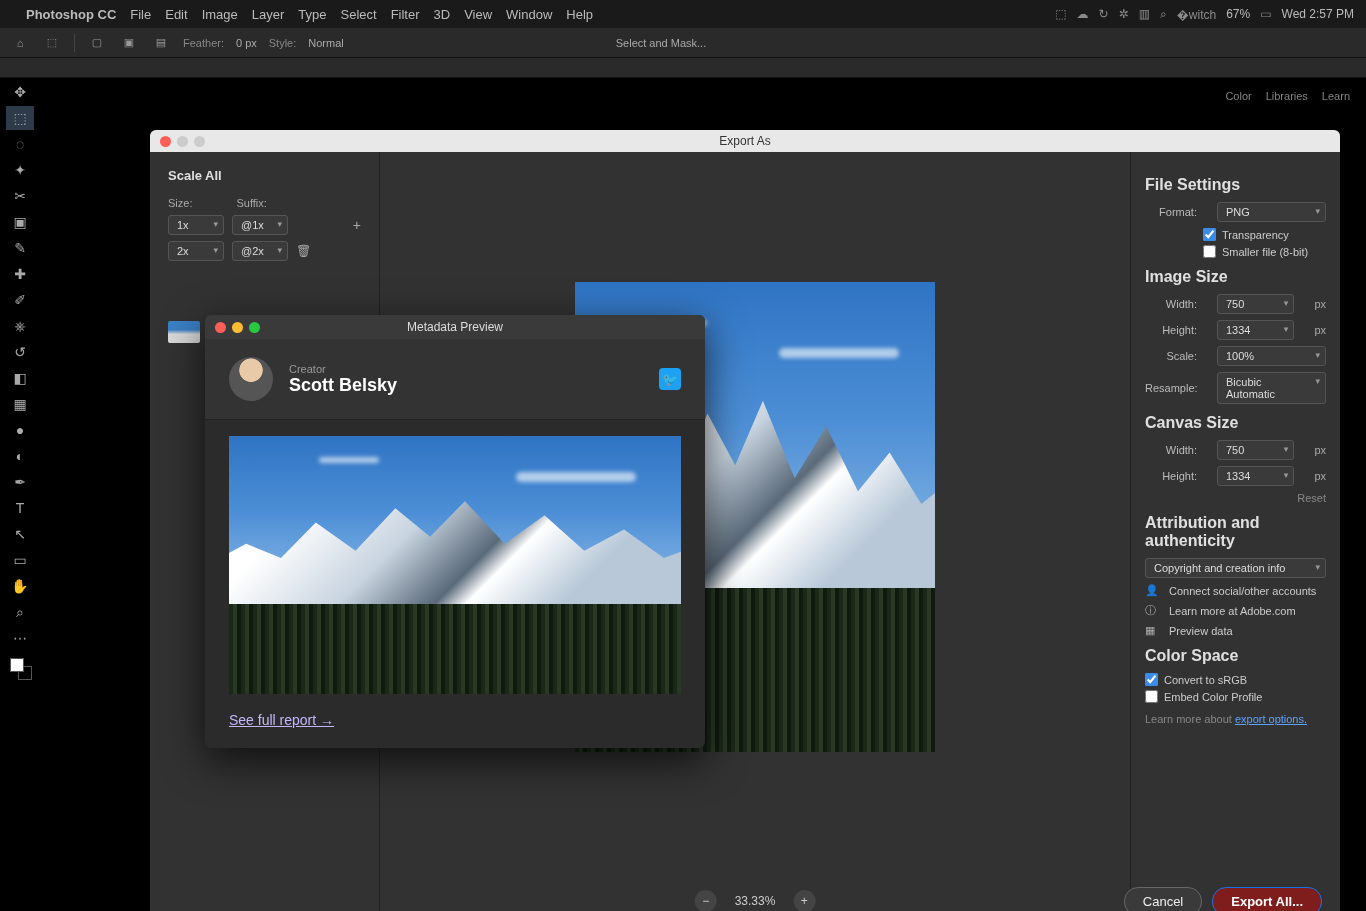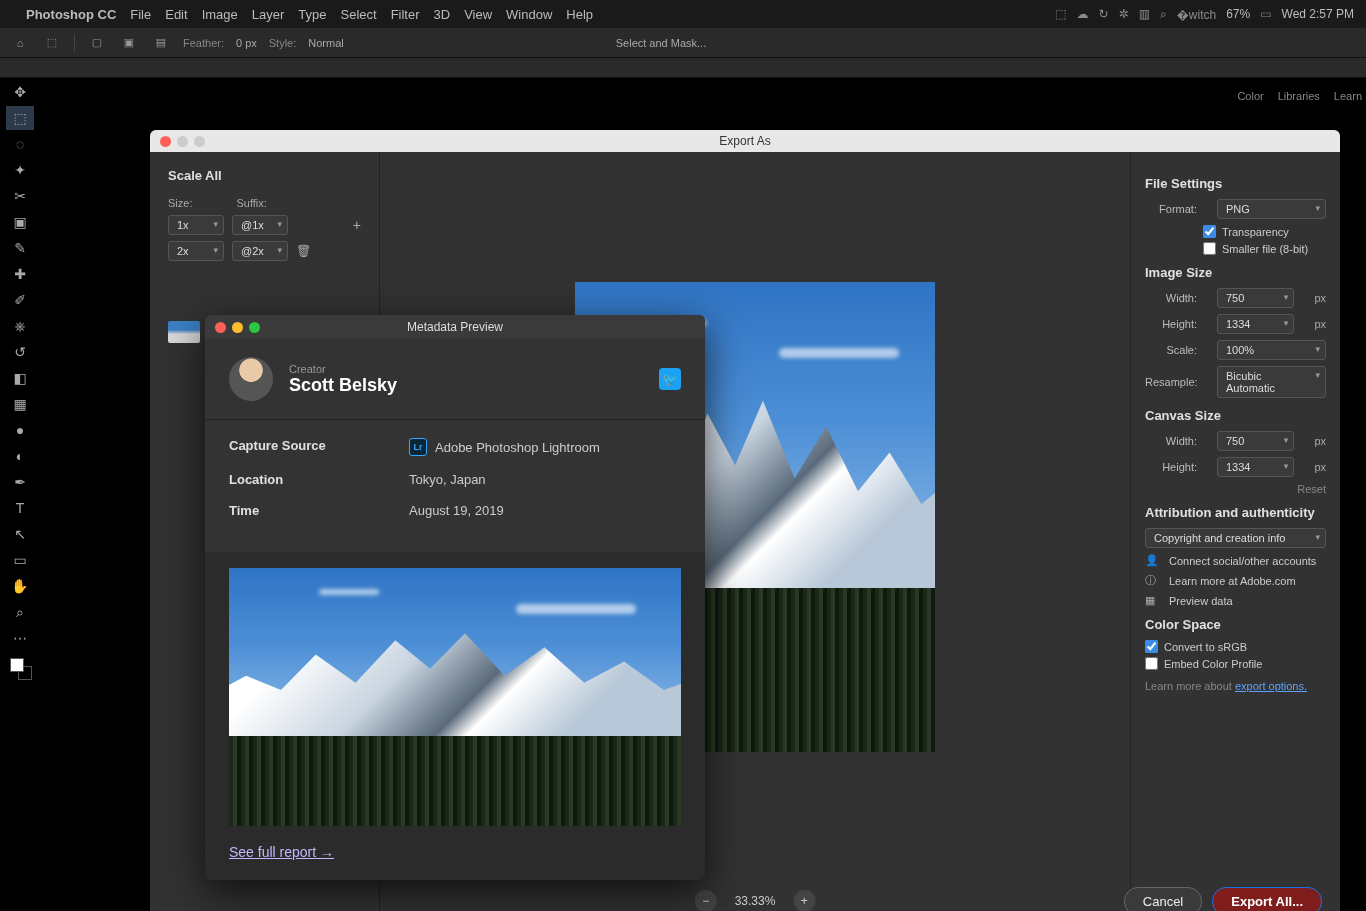--- a/index.html
+++ b/index.html
@@ -26,21 +26,21 @@
 
 
 .toolbox { position:absolute; left:6px; top:80px; width:30px; display:flex; flex-direction:column; gap:2px; }
 .toolbox .tool { width:28px; height:24px; display:flex; align-items:center; justify-content:center; color:#aaa; font-size:14px; }
 .toolbox .tool.active { background:#2d3a4a; }
 .toolbox .swatch { width:22px; height:22px; margin:6px auto; position:relative; }
 .toolbox .swatch .fg { position:absolute; width:14px; height:14px; background:#fff; border:1px solid #555; top:0; left:0; }
 .toolbox .swatch .bg { position:absolute; width:14px; height:14px; background:#000; border:1px solid #555; bottom:0; right:0; }
 
 
-.right-tabs { position:absolute; right:4px; top:90px; display:flex; gap:14px; font-size:11px; color:#888; }
+.right-tabs { position:absolute; right:16px; top:90px; display:flex; gap:14px; font-size:11px; color:#888; }
 .right-tabs span { cursor:default; }
 
 
 .export-dialog { position:absolute; left:150px; top:130px; width:1190px; height:800px; background:#323232; border-radius:6px 6px 0 0; overflow:hidden; box-shadow:0 10px 40px rgba(0,0,0,.6); }
 .export-dialog .titlebar { height:22px; background:#e8e8e8; display:flex; align-items:center; justify-content:center; position:relative; font-size:12px; color:#333; }
 .export-dialog .titlebar .dots { position:absolute; left:10px; display:flex; gap:6px; }
 .export-dialog .titlebar .dot { width:11px; height:11px; border-radius:50%; }
 .export-dialog .titlebar .dot.r { background:#ff5f57; }
 .export-dialog .titlebar .dot.dim { background:#ccc; }
 
@@ -59,21 +59,21 @@
 .file-item .info .name { font-size:12px; color:#eee; font-weight:600; }
 .file-item .info .meta { font-size:11px; color:#999; display:flex; gap:10px; }
 
 .export-center { flex:1; background:#323232; position:relative; display:flex; flex-direction:column; align-items:center; }
 .preview-wrap { margin-top:130px; }
 .preview { width:360px; height:470px; background:#9ec5e8; position:relative; overflow:hidden; }
 .zoom-row { position:absolute; bottom:18px; left:50%; transform:translateX(-50%); display:flex; align-items:center; gap:18px; color:#ccc; font-size:12px; }
 .zoom-row .zbtn { width:22px; height:22px; border-radius:50%; background:#444; display:flex; align-items:center; justify-content:center; }
 
 .export-right { width:210px; background:#323232; padding:14px 14px; border-left:1px solid #222; font-size:11px; overflow-y:auto; }
-.export-right h5 { font-size:13px; font-weight:600; color:#e0e0e0; margin:10px 0 8px; }
+.export-right h5 { font-size:16px; font-weight:600; color:#e0e0e0; margin:10px 0 8px; }
 .export-right .field-row { display:flex; align-items:center; gap:20px; margin-bottom:6px; }
 .export-right .field-row .flabel { width:52px; text-align:right; color:#bbb; }
 .export-right .dd { background:#3a3a3a; border:1px solid #555; border-radius:3px; padding:3px 18px 3px 8px; font-size:11px; color:#ddd; position:relative; flex:1; min-width:0; }
 .export-right .dd::after { content:"▾"; position:absolute; right:5px; top:3px; font-size:9px; color:#999; }
 .export-right .unit { color:#aaa; font-size:11px; }
 .export-right .chk { display:flex; align-items:center; gap:6px; margin:4px 0 4px 58px; color:#ccc; }
 .export-right .chk input { accent-color:#3b8be8; }
 .export-right .reset { text-align:right; color:#888; margin-top:4px; }
 .export-right .link-row { display:flex; align-items:center; gap:8px; margin:6px 0; color:#ccc; }
 .export-right .link-row .ico { width:16px; color:#aaa; }
@@ -364,37 +364,20 @@
   </div>
   <div class="meta-body">
     <div class="creator-card">
       <div class="avatar"></div>
       <div class="ctext">
         <div class="lbl">Creator</div>
         <div class="name">Scott Belsky</div>
       </div>
       <div class="twitter">🐦</div>
     </div>
-    <div class="meta-details">
-      <div class="mrow">
-        <div class="mlabel">Capture Source</div>
-        <div class="mval">
-            <span class="lr-icon">Lr</span>
-            <span>Adobe Photoshop Lightroom</span>
-          </div>
-      </div>
-      <div class="mrow">
-        <div class="mlabel">Location</div>
-        <div class="mval">Tokyo, Japan</div>
-      </div>
-      <div class="mrow">
-        <div class="mlabel">Time</div>
-        <div class="mval">August 19, 2019</div>
-      </div>
-    </div>
     <div class="meta-preview-img">
       <div class="mountain-scene">
         <div class="sky"></div>
         <div class="cloud c1"></div>
         <div class="cloud c2"></div>
         <div class="mtn"></div>
         <div class="trees"></div>
       </div>
     </div>
     <div class="meta-footer">

